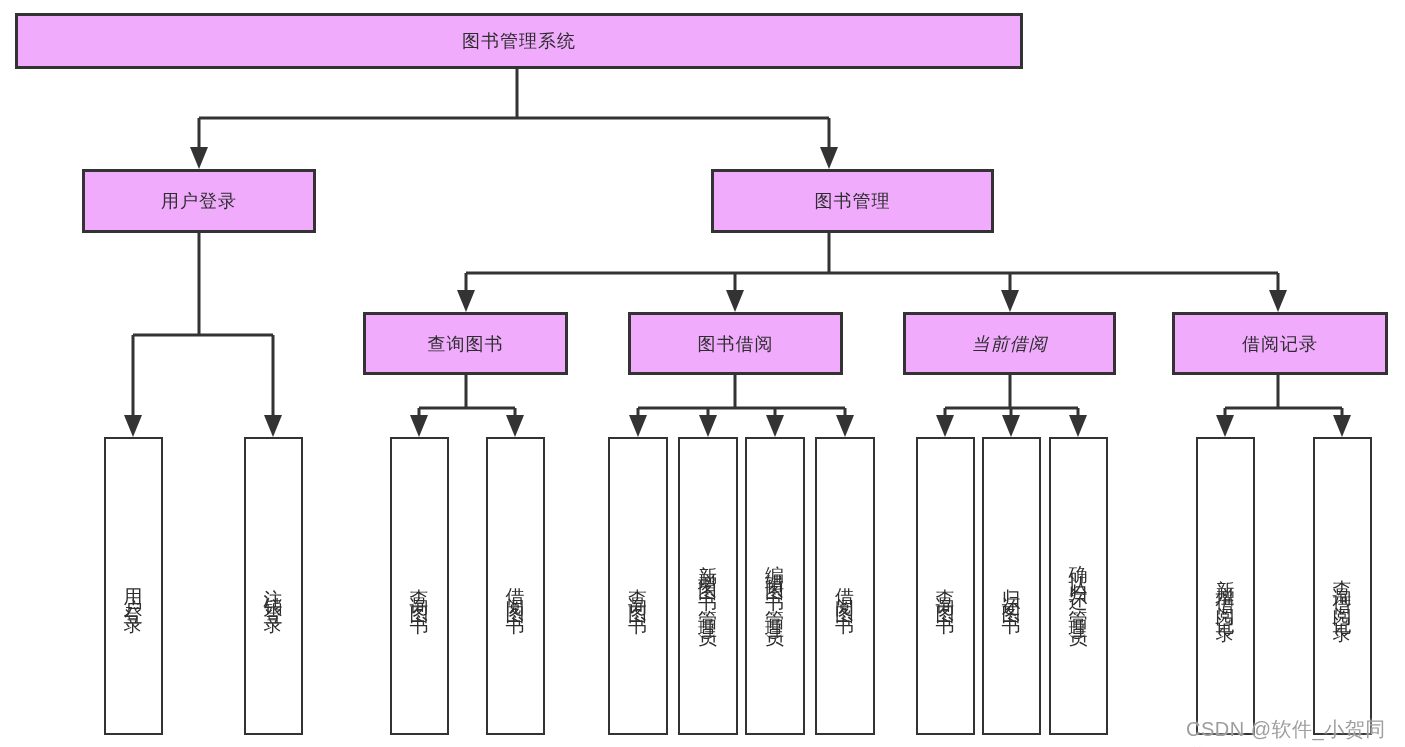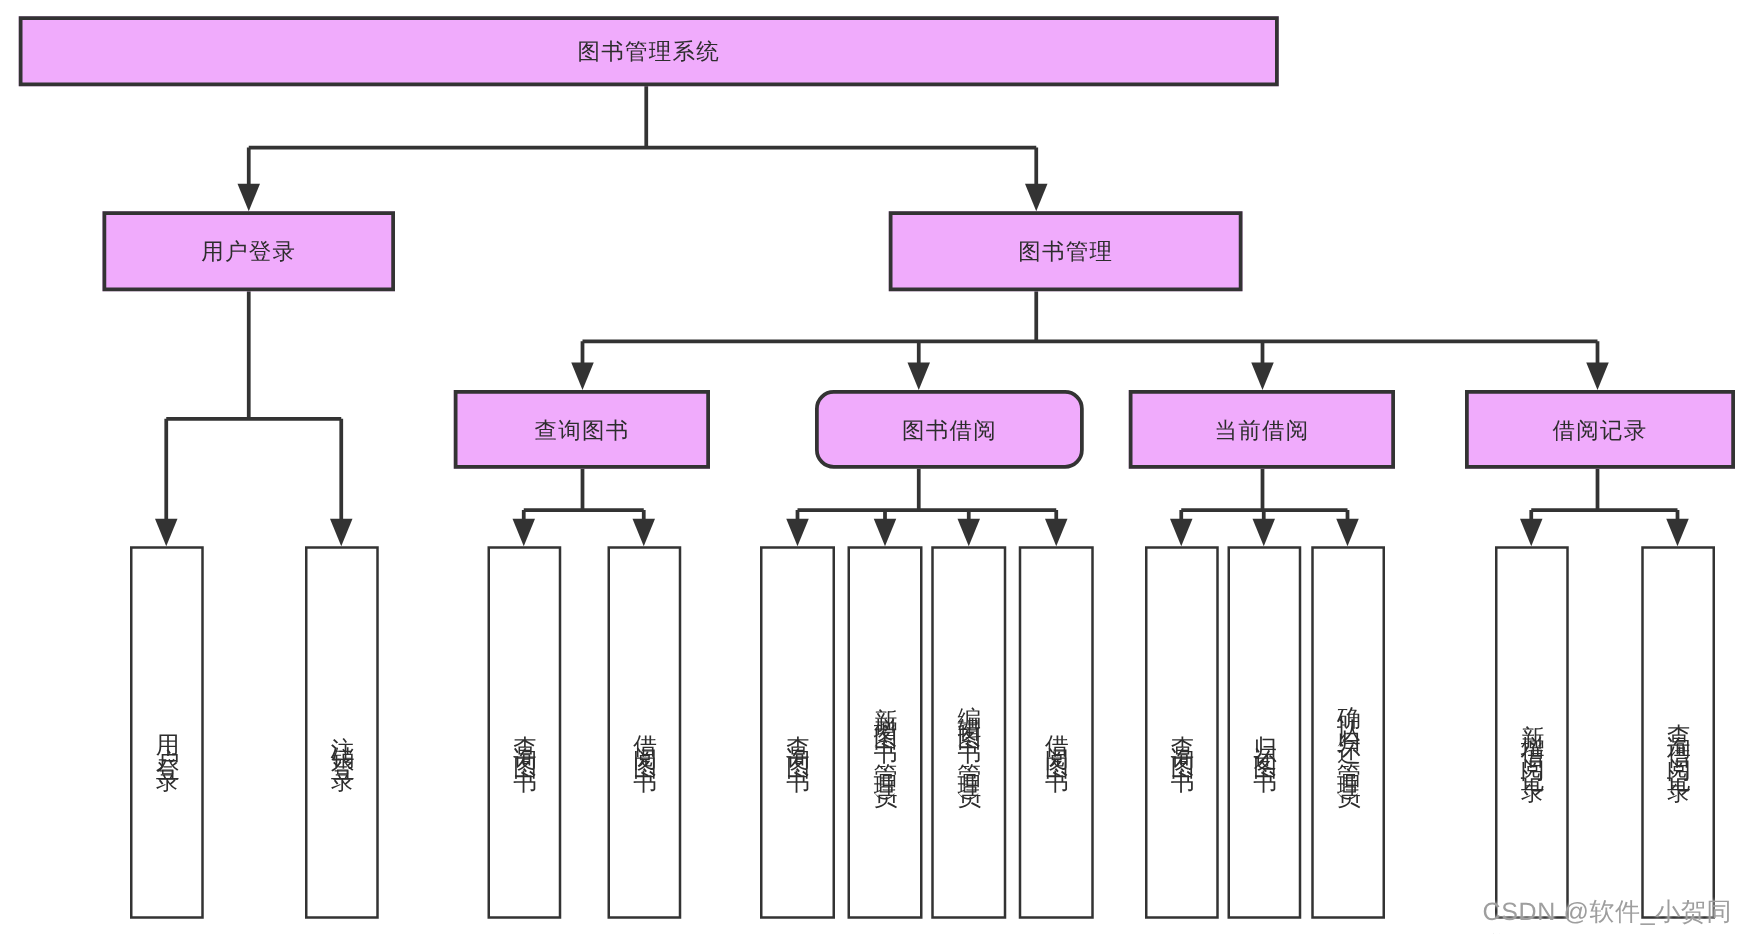--- a/index.html
+++ b/index.html
@@ -126,24 +126,24 @@
   <div class="hnode" style="left:82px; top:169px; width:234px; height:64px;">
     <span>用户登录</span>
   </div>
   <div class="hnode" style="left:711px; top:169px; width:283px; height:64px;">
     <span>图书管理</span>
   </div>
 
   <div class="hnode" style="left:363px; top:312px; width:205px; height:63px;">
     <span>查询图书</span>
   </div>
-  <div class="hnode" style="left:652px; top:312px; width:215px; height:63px;border-radius:15px;">
+  <div class="hnode" style="left:628px; top:312px; width:215px; height:63px;">
     <span>图书借阅</span>
   </div>
-  <div class="hnode" style="left:903px; top:312px; width:213px; height:63px;">
+  <div class="hnode" style="left:903px; top:312px; width:213px; height:63px;font-style:italic;">
     <span>当前借阅</span>
   </div>
   <div class="hnode" style="left:1172px; top:312px; width:216px; height:63px;">
     <span>借阅记录</span>
   </div>
 
   <div class="vnode" style="left:104px; width:59px;">
     <span>用户登录</span>
   </div>
   <div class="vnode" style="left:244px; width:59px;">

